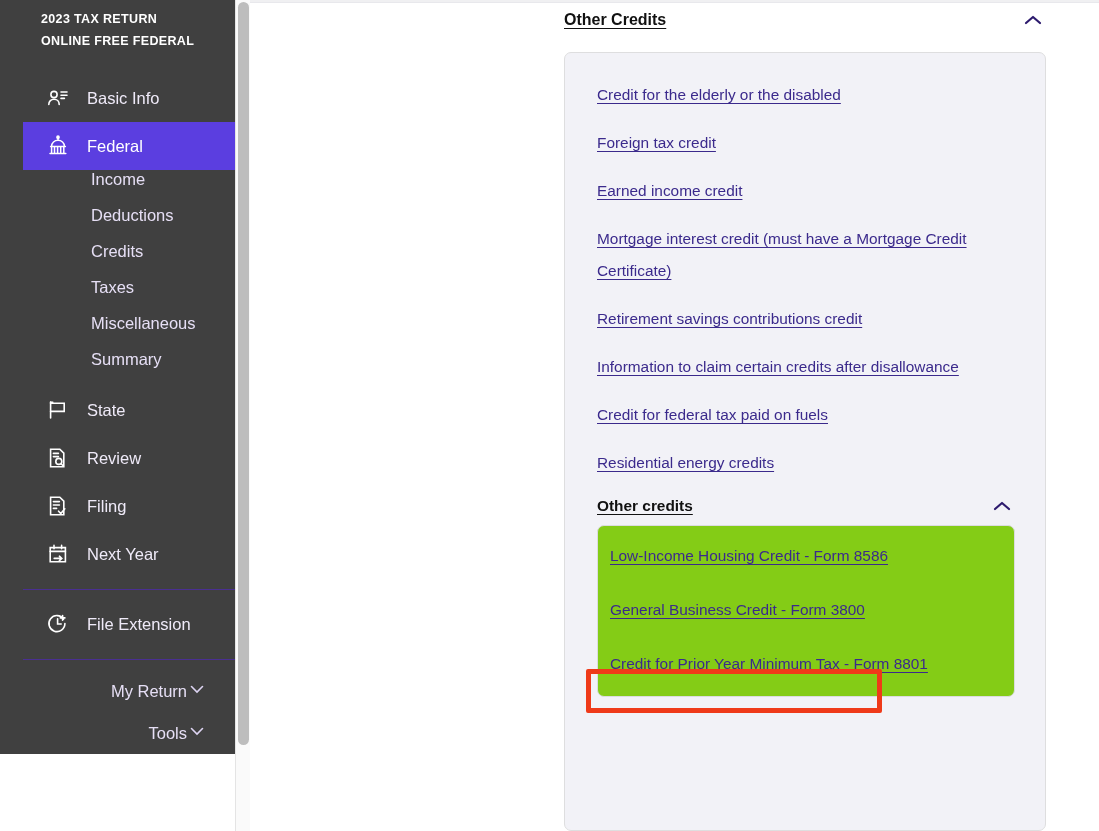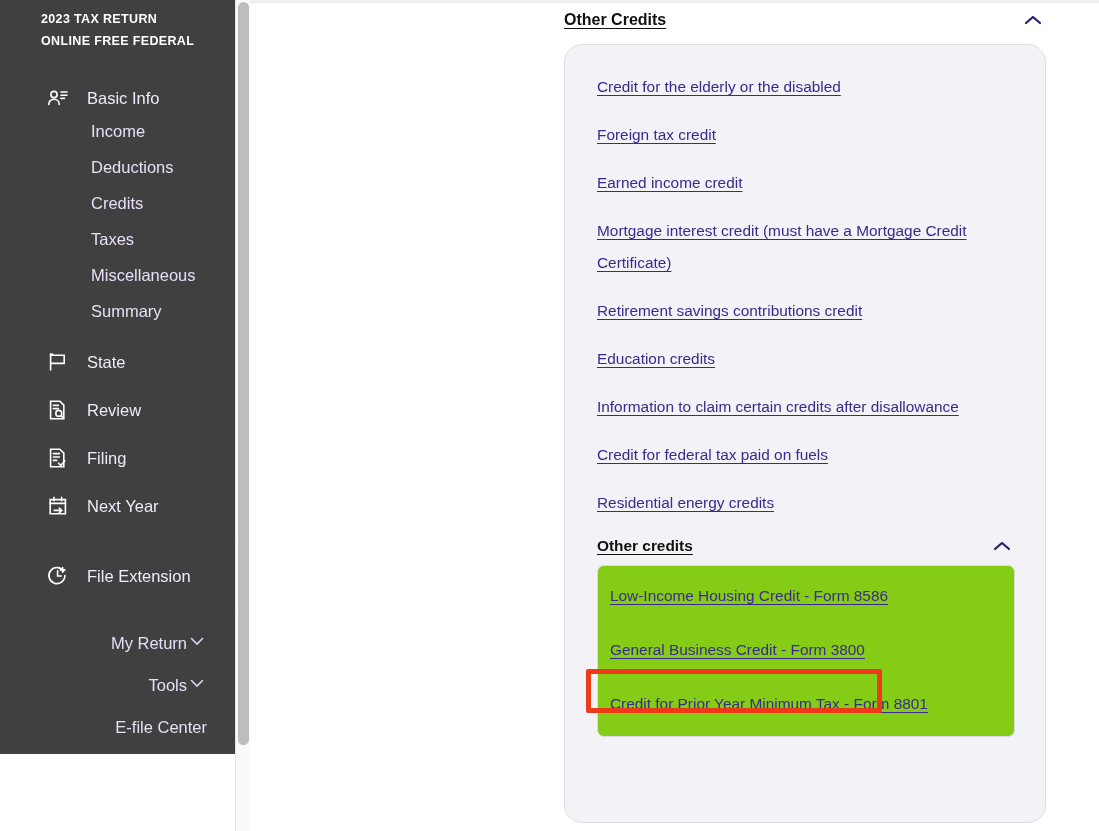--- a/index.html
+++ b/index.html
@@ -103,25 +103,25 @@
     font-size: 16px; font-weight: 700; color: #111111;
     text-decoration: underline; text-underline-offset: 3px;
     cursor: pointer;
   }
   .chev-up-btn {
     width: 26px; height: 22px; display: flex;
     align-items: center; justify-content: center; cursor: pointer;
   }
 
   .panel {
-    position: absolute; left: 314px; top: 44px;
+    position: absolute; left: 314px; top: 52px;
     width: 482px; height: 779px;
     background: #f2f2f7;
     border: 1px solid #dededf;
-    border-radius: 18px;
+    border-radius: 7px;
   }
 
   .links { padding: 26px 0 0 32px; }
   .credit-link {
     display: block;
     font-size: 15.4px;
     line-height: 32px;
     color: #3b2a8c;
     text-decoration: underline;
     text-underline-offset: 2.5px;
@@ -186,20 +186,33 @@
         <span class="ico">
           <svg width="24" height="24" viewBox="0 0 24 24" fill="none" stroke="#ffffff" stroke-width="1.6" stroke-linecap="round">
             <circle cx="8" cy="8.5" r="3.1"></circle>
             <path d="M2.8 18.5c0-3.2 2.4-5.2 5.2-5.2s5.2 2 5.2 5.2"></path>
             <path d="M15 6h6M15 9.2h6M15 12.4h3.4"></path>
           </svg>
         </span>
         <span class="nav-label">Basic Info</span>
       </div>
 
+      <div class="nav-item active">
+        <span class="ico">
+          <svg width="24" height="24" viewBox="0 0 24 24" fill="none" stroke="#ffffff" stroke-width="1.5" stroke-linecap="round">
+            <circle cx="12" cy="3.2" r="1.1" fill="#ffffff"></circle>
+            <path d="M12 4.3v2"></path>
+            <path d="M5.6 12.2c0-3.5 2.9-5.9 6.4-5.9s6.4 2.4 6.4 5.9"></path>
+            <path d="M4.6 12.4h14.8"></path>
+            <path d="M5.6 12.9v6.2M8.5 12.9v6.2M11.6 12.9v6.2M14.7 12.9v6.2M17.8 12.9v6.2"></path>
+            <path d="M4 19.4h15.8"></path>
+          </svg>
+        </span>
+        <span class="nav-label">Federal</span>
+      </div>
 
       <div class="nav-sub">
         <span>Income</span>
       </div>
       <div class="nav-sub">
         <span>Deductions</span>
       </div>
       <div class="nav-sub">
         <span>Credits</span>
       </div>
@@ -315,21 +328,20 @@
     </div>
 
     <div class="panel">
       <div class="links">
 
         <a class="credit-link">Credit for the elderly or the disabled</a>
         <a class="credit-link">Foreign tax credit</a>
         <a class="credit-link">Earned income credit</a>
         <a class="credit-link wrap">Mortgage interest credit (must have a Mortgage Credit Certificate)</a>
         <a class="credit-link">Retirement savings contributions credit</a>
-        <a class="credit-link">Education credits</a>
         <a class="credit-link">Information to claim certain credits after disallowance</a>
         <a class="credit-link">Credit for federal tax paid on fuels</a>
         <a class="credit-link">Residential energy credits</a>
 
         <div class="sub-head">
           <span class="sub-title">Other credits</span>
           <span class="chev-up-btn">
             <svg width="22" height="16" viewBox="0 0 22 16" fill="none" stroke="#2d1b6e" stroke-width="2.2" stroke-linecap="round" stroke-linejoin="round">
               <path d="M4 11l7-6 7 6"></path>
             </svg>

